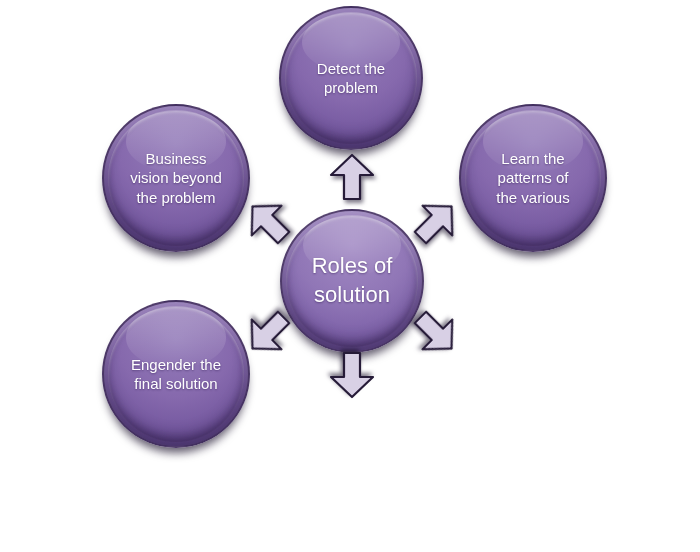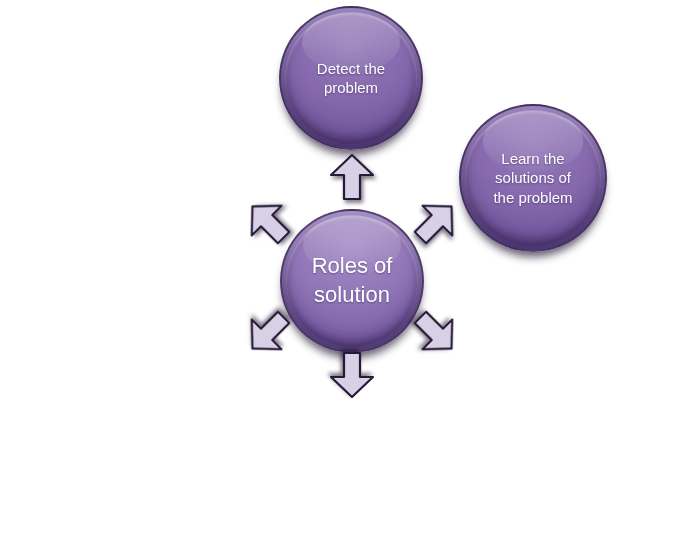--- a/index.html
+++ b/index.html
@@ -113,26 +113,32 @@
 
   <div class="node n-center">
     <span class="lbl">Roles of solution</span>
   </div>
 
   <div class="node n-top">
     <span class="lbl">Detect the problem</span>
   </div>
 
   <div class="node n-top-right">
-    <span class="lbl">Learn the solutions of the problem</span>
+    <span class="lbl">Learn the patterns of the various</span>
   </div>
 
 
 
+  <div class="node n-bottom-left">
+    <span class="lbl">Engender the final solution</span>
+  </div>
 
+  <div class="node n-top-left">
+    <span class="lbl">Business vision beyond the problem</span>
+  </div>
 
   <svg class="arrow a-up" viewBox="0 0 50 48">
     <polygon points="25,2 46,22 33,22 33,46 17,46 17,22 4,22"></polygon>
   </svg>
   <svg class="arrow a-up-right" viewBox="0 0 50 48">
     <polygon points="25,2 46,22 33,22 33,46 17,46 17,22 4,22"></polygon>
   </svg>
   <svg class="arrow a-down-right" viewBox="0 0 50 48">
     <polygon points="25,2 46,22 33,22 33,46 17,46 17,22 4,22"></polygon>
   </svg>

